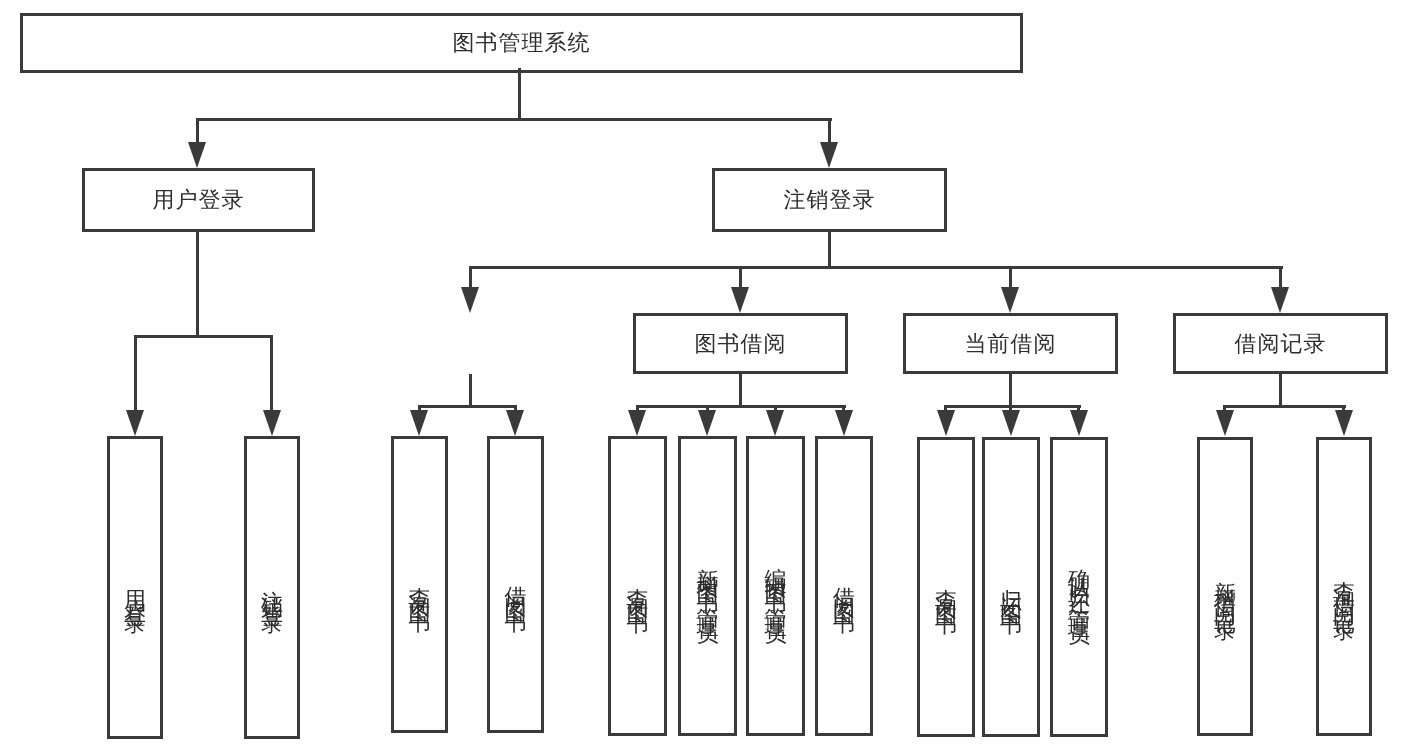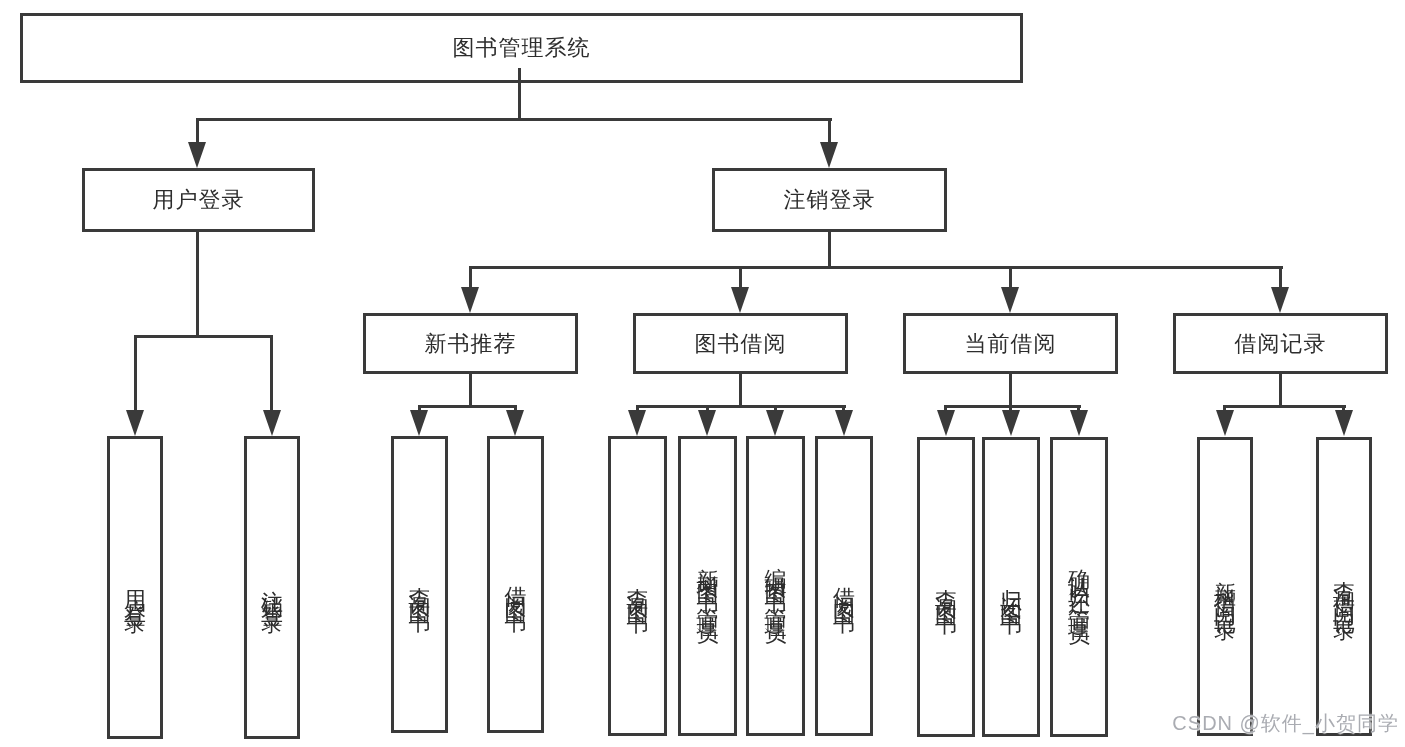--- a/index.html
+++ b/index.html
@@ -60,21 +60,21 @@
     text-shadow:0 0 2px #fff,1px 1px 1px rgba(255,255,255,.8);
     z-index:5;
     white-space:nowrap;
   }
 </style>
 </head>
 <body>
 
 <div class="diagram">
 
-  <div class="node h" style="left:20px;top:13px;width:1003px;height:70px;">
+  <div class="node h" style="left:20px;top:13px;width:1003px;height:60px;">
     <span>图书管理系统</span>
   </div>
 
   <div class="ln" style="left:518px;top:68px;width:3px;height:53px;"></div>
   <div class="ln" style="left:196px;top:118px;width:636px;height:3px;"></div>
   <div class="ln" style="left:196px;top:118px;width:3px;height:28px;"></div>
   <div class="ar" style="left:188px;top:142px;"></div>
   <div class="ln" style="left:828px;top:118px;width:3px;height:28px;"></div>
   <div class="ar" style="left:820px;top:142px;"></div>
 
@@ -96,23 +96,20 @@
   <div class="ln" style="left:469px;top:266px;width:814px;height:3px;"></div>
   <div class="ln" style="left:469px;top:266px;width:3px;height:23px;"></div>
   <div class="ar" style="left:461px;top:287px;"></div>
   <div class="ln" style="left:739px;top:266px;width:3px;height:23px;"></div>
   <div class="ar" style="left:731px;top:287px;"></div>
   <div class="ln" style="left:1009px;top:266px;width:3px;height:23px;"></div>
   <div class="ar" style="left:1001px;top:287px;"></div>
   <div class="ln" style="left:1279px;top:266px;width:3px;height:23px;"></div>
   <div class="ar" style="left:1271px;top:287px;"></div>
 
-  <div class="node h" style="left:363px;top:313px;width:215px;height:61px;">
-    <span>新书推荐</span>
-  </div>
   <div class="node h" style="left:633px;top:313px;width:215px;height:61px;">
     <span>图书借阅</span>
   </div>
   <div class="node h" style="left:903px;top:313px;width:215px;height:61px;">
     <span>当前借阅</span>
   </div>
   <div class="node h" style="left:1173px;top:313px;width:215px;height:61px;">
     <span>借阅记录</span>
   </div>
 
@@ -187,15 +184,14 @@
     <span>确认归还（管理员）</span>
   </div>
 
   <div class="node v" style="left:1197px;top:437px;width:56px;height:299px;">
     <span>新增借阅记录</span>
   </div>
   <div class="node v" style="left:1316px;top:437px;width:56px;height:299px;">
     <span>查询借阅记录</span>
   </div>
 
-  <div class="watermark">CSDN @软件_小贺同学</div>
 
 </div>
 
 </body></html>

